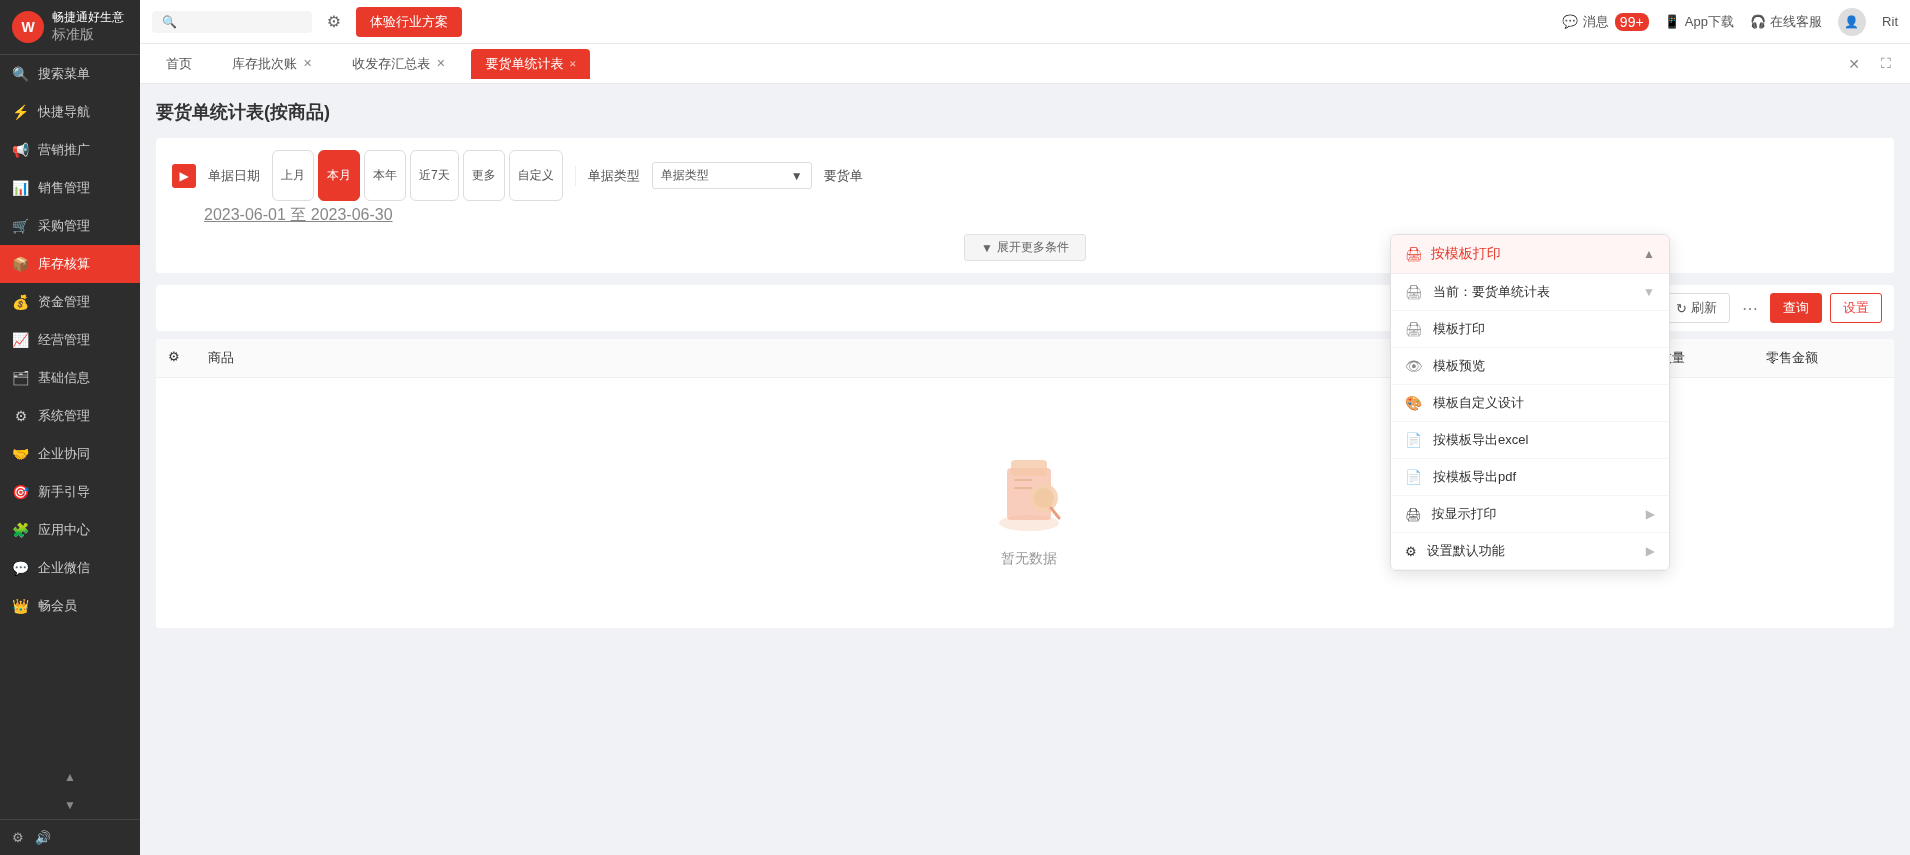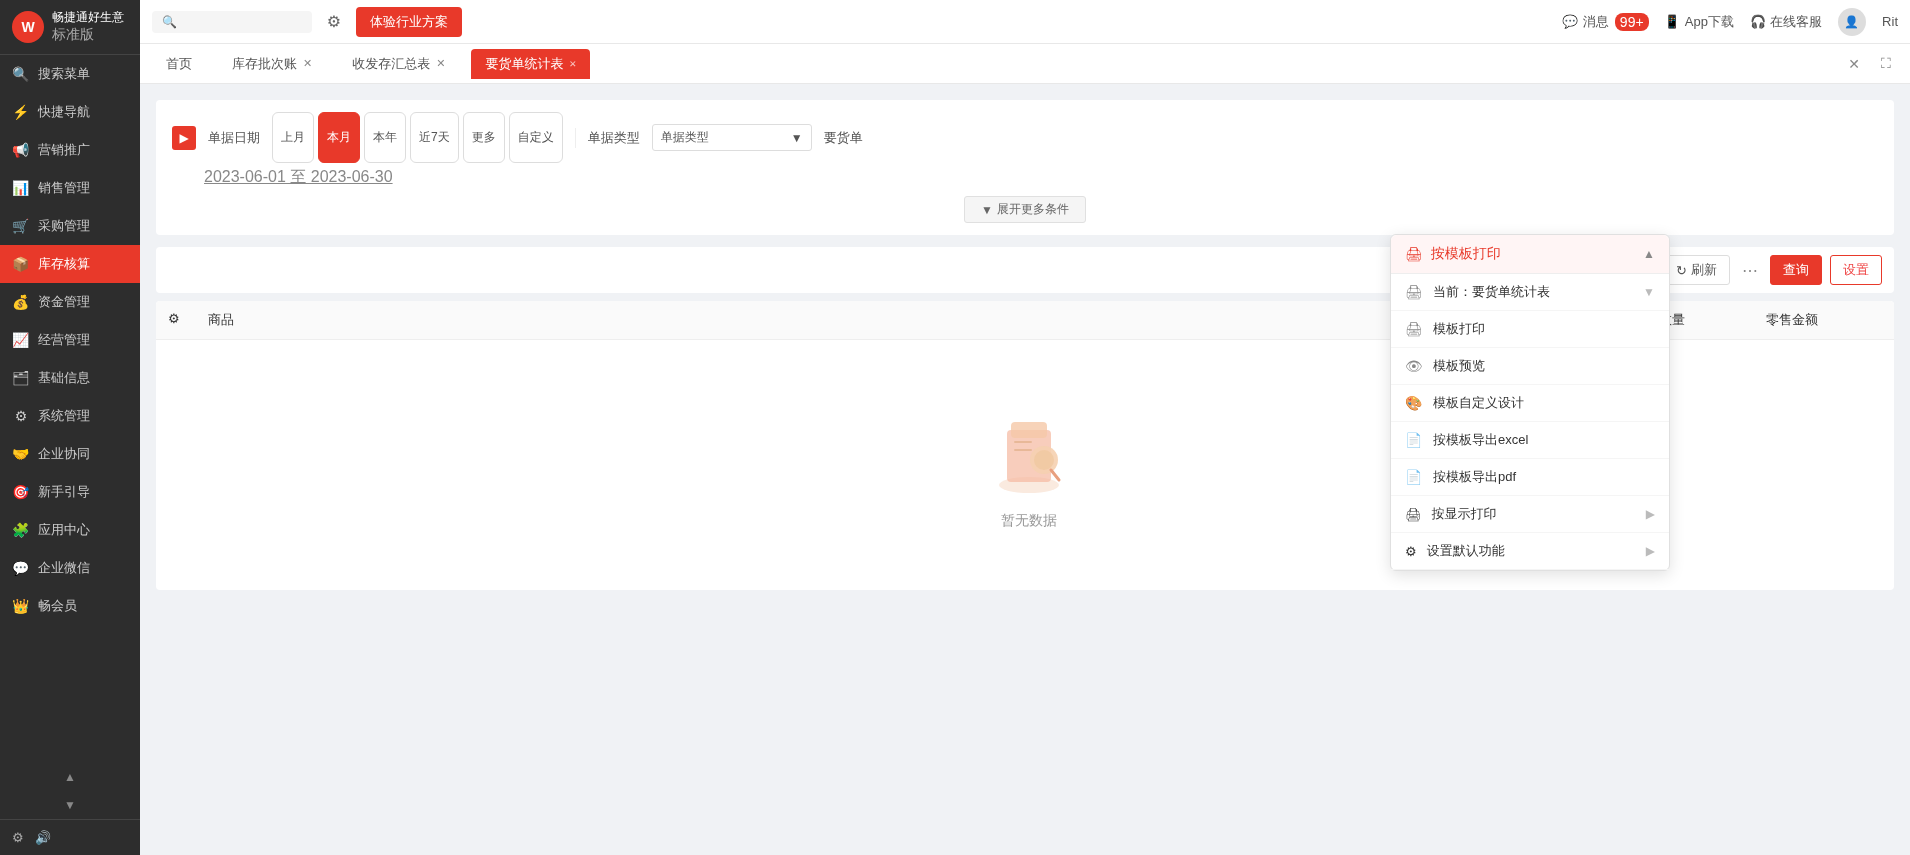--- a/index.html
+++ b/index.html
@@ -505,20 +505,21 @@
       <span class="tab-close">✕</span>
     </div>
     <div class="tabs-right">
       <div class="tabs-right-btn">✕</div>
       <div class="tabs-right-btn">⛶</div>
     </div>
   </div>
 
   <div class="content">
 
+    <div class="page-title">要货单统计表(按商品)</div>
 
     <div class="filter-area">
       <div class="filter-row">
 
         <div style="display:flex; align-items:center; justify-content:center; width:24px; height:24px; background:#e8392a; border-radius:3px; cursor:pointer;">
           <span style="color:#fff; font-size:12px;">▶</span>
         </div>
 
         <span class="filter-label">单据日期</span>
         <div class="date-btn-group">

